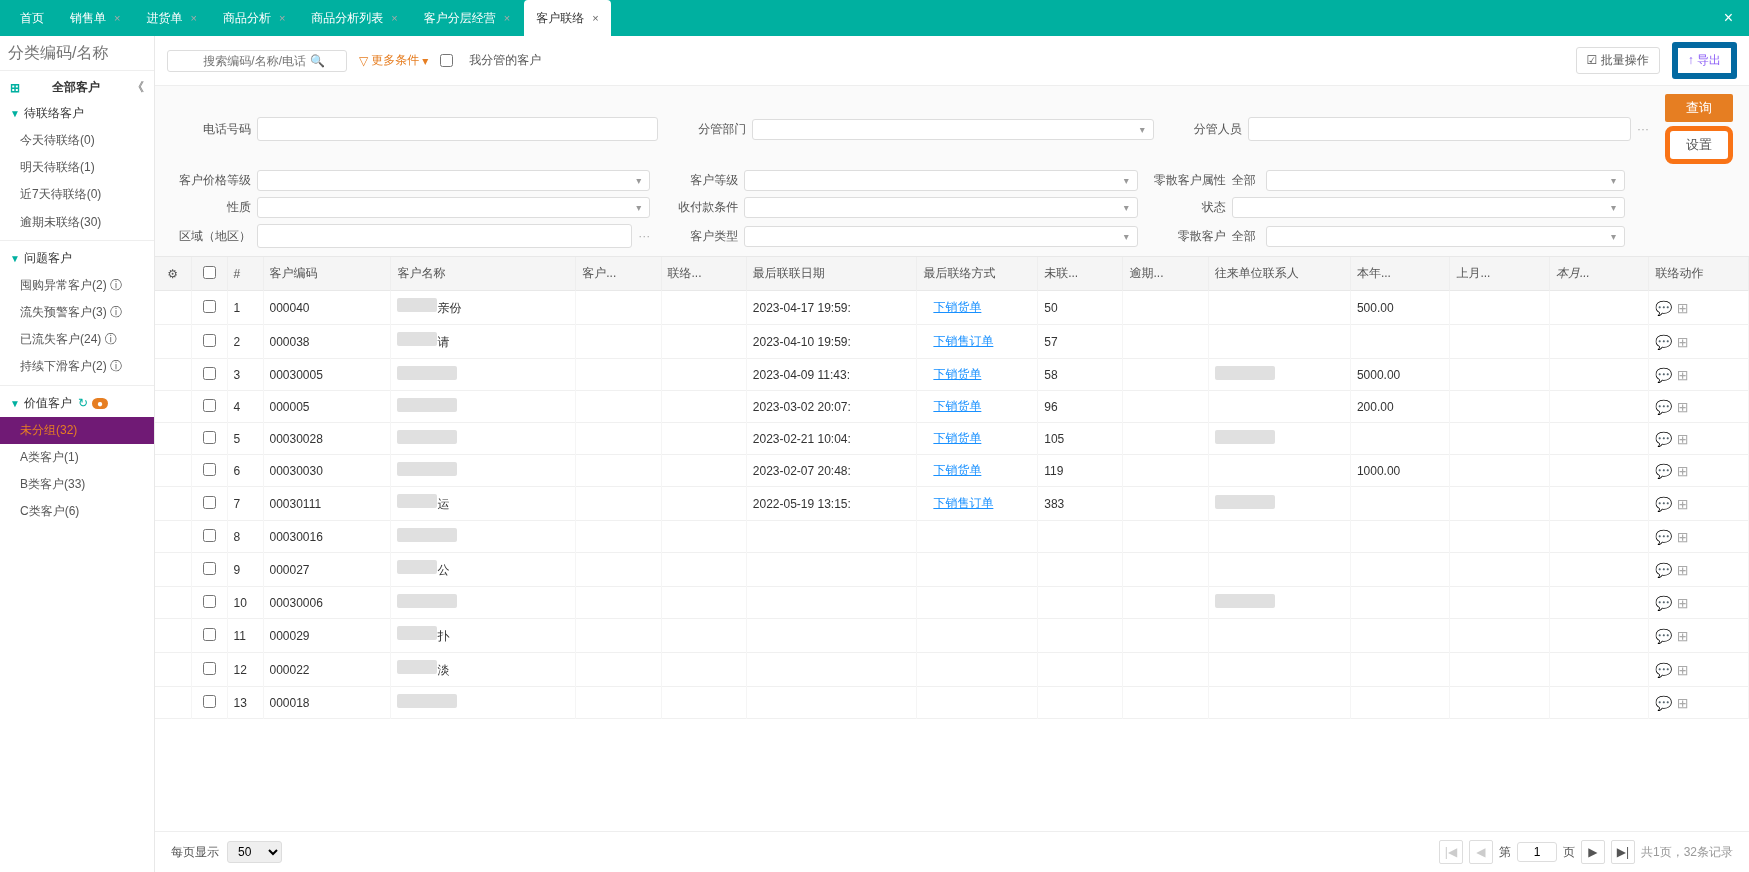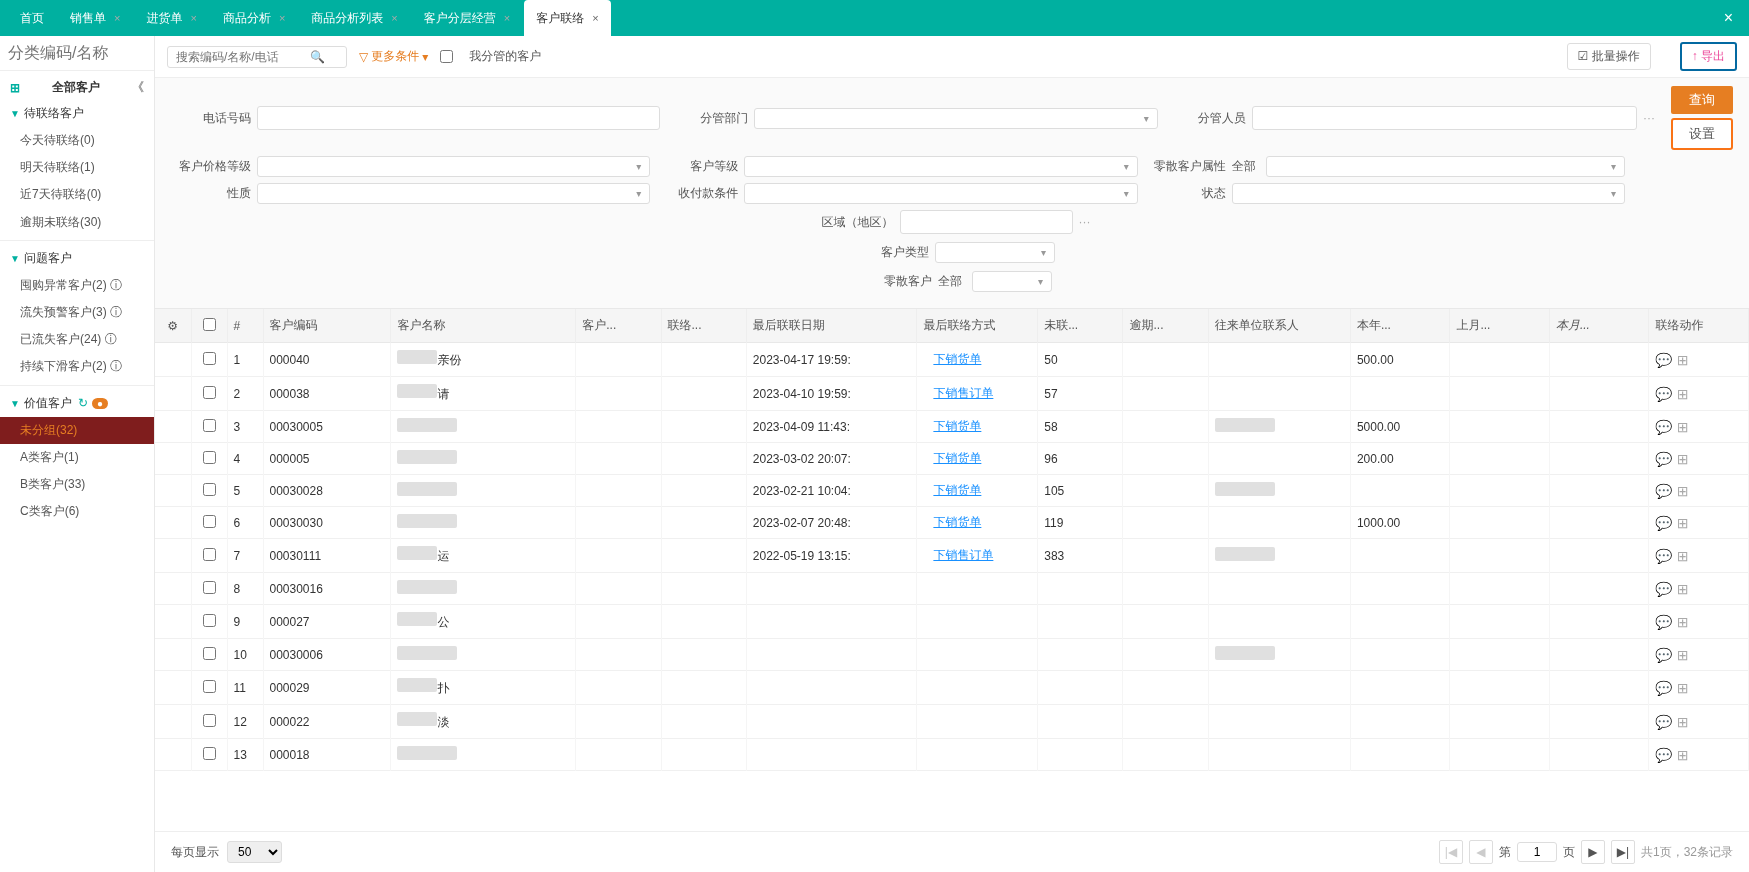--- a/index.html
+++ b/index.html
@@ -89,21 +89,21 @@
       gap: 4px;
     }
     .sidebar-group-title .arrow { color: #00b0a0; font-size: 10px; }
     .sidebar-item {
       padding: 4px 10px 4px 20px;
       color: #555;
       font-size: 12px;
       cursor: pointer;
       line-height: 1.6;
     }
-    .sidebar-item.active { background: #7f1d1d; color: #e67e22; }
+    .sidebar-item.active { background: #701a75; color: #e67e22; }
     .sidebar-divider { height: 1px; background: #eee; margin: 4px 0; }
 
     
     .content-area {
       flex: 1;
       display: flex;
       flex-direction: column;
       overflow: hidden;
     }
 
@@ -119,45 +119,45 @@
     .filter-search-box {
       display: flex;
       align-items: center;
       border: 1px solid #ddd;
       border-radius: 3px;
       padding: 3px 8px;
       gap: 4px;
       width: 180px;
     }
     .filter-search-box input {
-      border: none; outline: none; font-size: 12px; color: #999; width: 130px;
+      border: none; outline: none; font-size: 12px; color: #999; width: 130px; text-align: right;
     }
     .more-conditions {
       display: flex; align-items: center; gap: 3px; color: #e67e22; cursor: pointer;
     }
     .my-customers {
       display: flex; align-items: center; gap: 16px; color: #555; cursor: pointer;
     }
     .filter-toolbar .spacer { flex: 1; }
     .btn-batch { border: 1px solid #ddd; background: #fff; padding: 4px 10px; border-radius: 3px; cursor: pointer; color: #555; }
-    .btn-export { border: 2px solid #0369a1; background: #fff; padding: 4px 10px; border-radius: 3px; cursor: pointer; color: #ec4899; margin-left: 17px; }
+    .btn-export { border: 6px solid #0369a1; background: #fff; padding: 4px 10px; border-radius: 3px; cursor: pointer; color: #8b5cf6; }
 
     
     .advanced-filter {
       background: #fafafa;
       border-bottom: 1px solid #e8e8e8;
       padding: 8px 16px;
     }
     .filter-row {
       display: flex;
       align-items: center;
       gap: 8px;
       margin-bottom: 6px;
     }
-    .filter-row:last-child { margin-bottom: 0; flex-direction: column; }
+    .filter-row:last-child { margin-bottom: 0; }
     .filter-label {
       width: 80px;
       text-align: right;
       color: #555;
       flex-shrink: 0;
     }
     .filter-input {
       flex: 1;
       border: 1px solid #ddd;
       border-radius: 3px;
@@ -192,22 +192,22 @@
       color: #fff;
       border: none;
       border-radius: 2px;
       padding: 5px 16px;
       cursor: pointer;
       font-size: 13px;
     }
     .btn-reset {
       background: #fff;
       color: #555;
-      border: 2px solid #f97316;
-      border-radius: 3px;
+      border: 5px solid #f97316;
+      border-radius: 8px;
       padding: 5px 16px;
       cursor: pointer;
       font-size: 13px;
     }
     .filter-actions {
       display: flex;
       flex-direction: column;
       gap: 4px;
       margin-left: 8px;
     }

